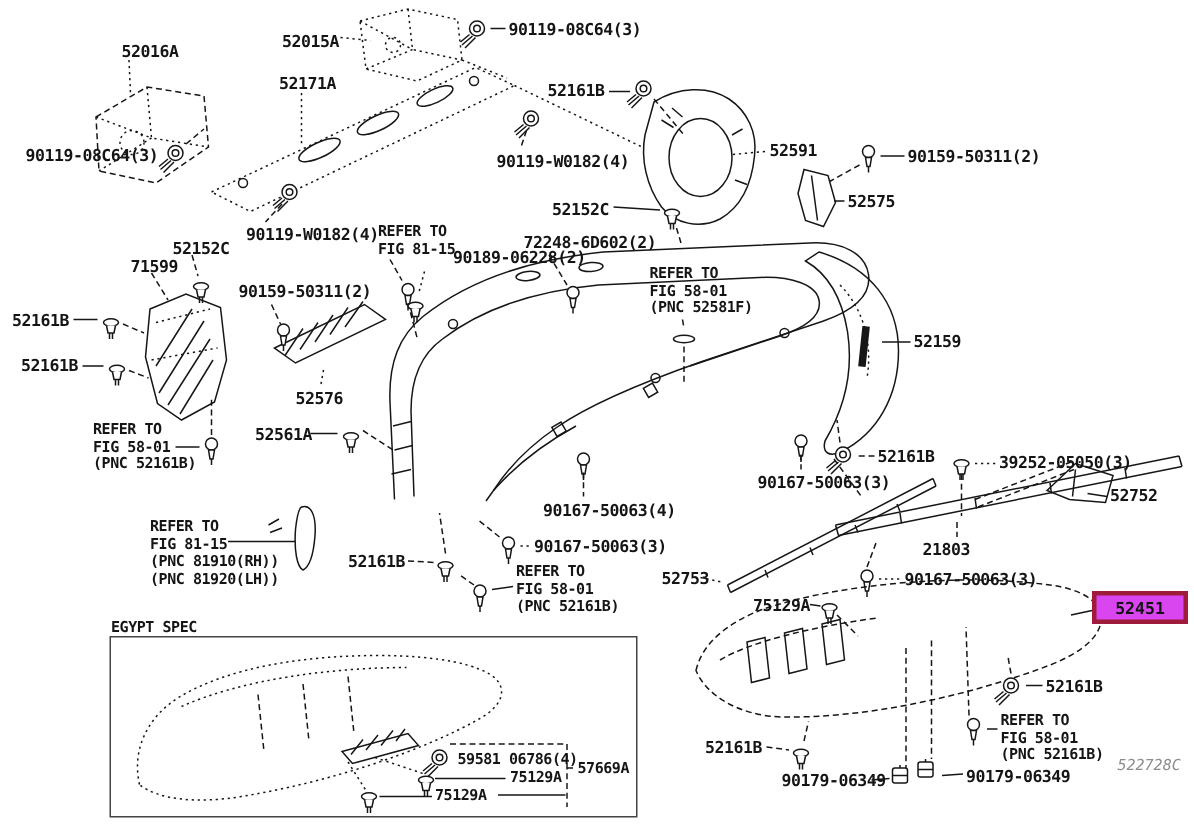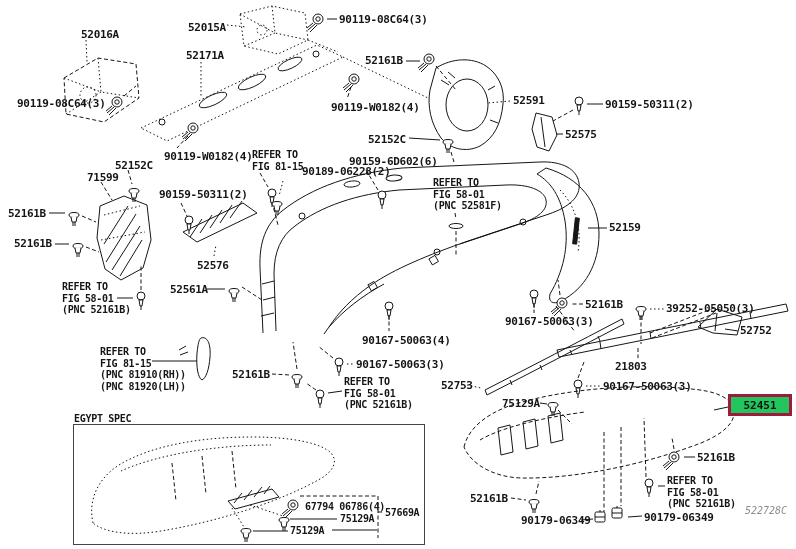--- a/index.html
+++ b/index.html
@@ -6,21 +6,21 @@
   #stage{position:relative;width:796px;height:549px;background:#fff;overflow:hidden;
          font-family:"DejaVu Sans Mono","Liberation Mono",monospace;}
   #lineart{position:absolute;left:0;top:0;}
   .lbl{position:absolute;font-size:11px;line-height:11.5px;font-weight:700;color:#151515;
        white-space:pre;letter-spacing:-0.3px;}
   .note{font-size:10px;line-height:11.5px;font-weight:700;}
   .small{font-size:10px;text-align:right;}
   .watermark{font-size:10px;font-weight:400;font-style:italic;color:#8d8d8d;letter-spacing:0;}
   .hlbox{position:absolute;left:728px;top:394px;width:64px;height:22px;border:3px solid #9e1b3c;
          box-sizing:border-box;display:flex;align-items:center;justify-content:center;
-         font-size:11px;font-weight:700;color:#111;background:#22c55e;}
+         font-size:11px;font-weight:700;color:#111;background:#d946ef;}
   .specbox{position:absolute;left:73px;top:424px;width:352px;height:121px;
            border:1px solid #444;box-sizing:border-box;}
   svg *{vector-effect:non-scaling-stroke;}
 </style>
 </head>
 <body>
 
 <div id="stage">
 
   <svg id="lineart" width="796" height="549" viewBox="0 0 796 549" fill="none" stroke="#161616" stroke-width="1">
@@ -258,21 +258,21 @@
   <div class="lbl" style="left:513px;top:95px">52591</div>
   <div class="lbl" style="left:605px;top:99px">90159-50311(2)</div>
   <div class="lbl" style="left:565px;top:129px">52575</div>
   <div class="lbl" style="left:164px;top:151px">90119-W0182(4)</div>
   <div class="lbl" style="left:115px;top:160px">52152C</div>
   <div class="lbl" style="left:87px;top:172px">71599</div>
   <div class="lbl" style="left:368px;top:134px">52152C</div>
   <div class="lbl note" style="left:252px;top:149px">REFER TO
 FIG 81-15</div>
   <div class="lbl" style="left:302px;top:166px">90189-06228(2)</div>
-  <div class="lbl" style="left:349px;top:156px">90159-6D602(6)</div>
+  <div class="lbl" style="left:349px;top:156px">72248-6D602(2)</div>
   <div class="lbl note" style="left:433px;top:177px">REFER TO
 FIG 58-01
 (PNC 52581F)</div>
   <div class="lbl" style="left:8px;top:208px">52161B</div>
   <div class="lbl" style="left:14px;top:238px">52161B</div>
   <div class="lbl" style="left:159px;top:189px">90159-50311(2)</div>
   <div class="lbl" style="left:197px;top:260px">52576</div>
   <div class="lbl" style="left:170px;top:284px">52561A</div>
   <div class="lbl note" style="left:62px;top:281px">REFER TO
 FIG 58-01
@@ -304,19 +304,19 @@
   <div class="lbl" style="left:470px;top:493px">52161B</div>
   <div class="lbl" style="left:521px;top:515px">90179-06349</div>
   <div class="lbl" style="left:644px;top:512px">90179-06349</div>
   <div class="lbl note" style="left:100px;top:346px">REFER TO
 FIG 81-15
 (PNC 81910(RH))
 (PNC 81920(LH))</div>
 
   <div class="specbox"></div>
   <div class="lbl small" style="left:74px;top:413px">EGYPT SPEC</div>
-  <div class="lbl small" style="left:305px;top:501px">67794 06786(4)</div>
+  <div class="lbl small" style="left:305px;top:501px">59581 06786(4)</div>
   <div class="lbl small" style="left:385px;top:507px">57669A</div>
   <div class="lbl small" style="left:340px;top:513px">75129A</div>
   <div class="lbl small" style="left:290px;top:525px">75129A</div>
 
   <div class="lbl watermark" style="left:745px;top:505px">522728C</div>
 </div>
 
 </body></html>

